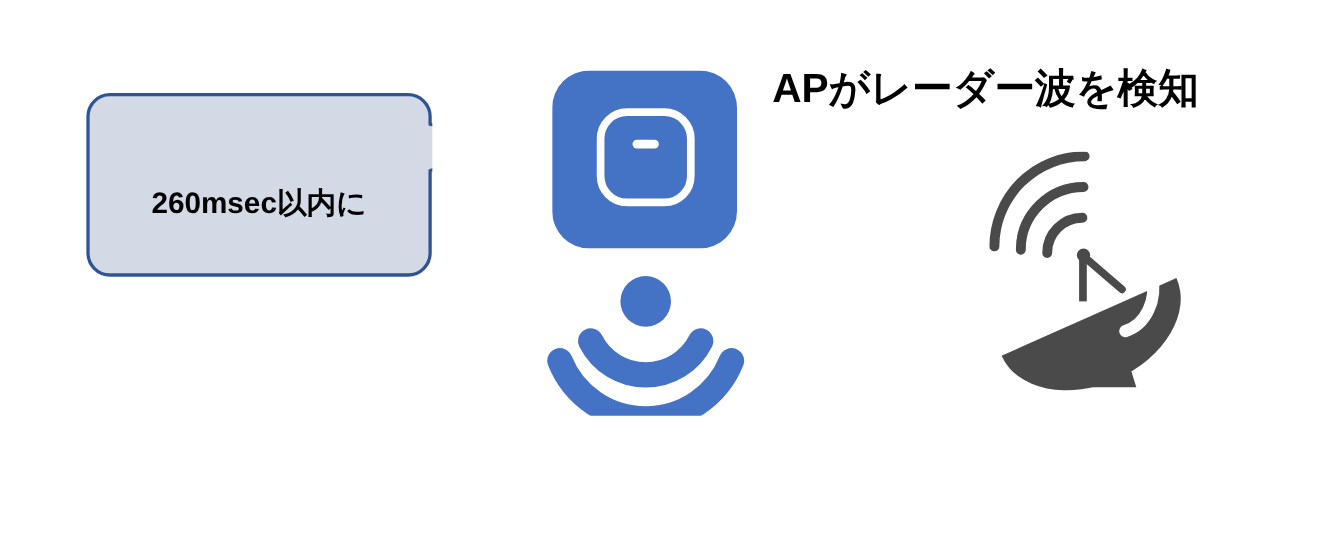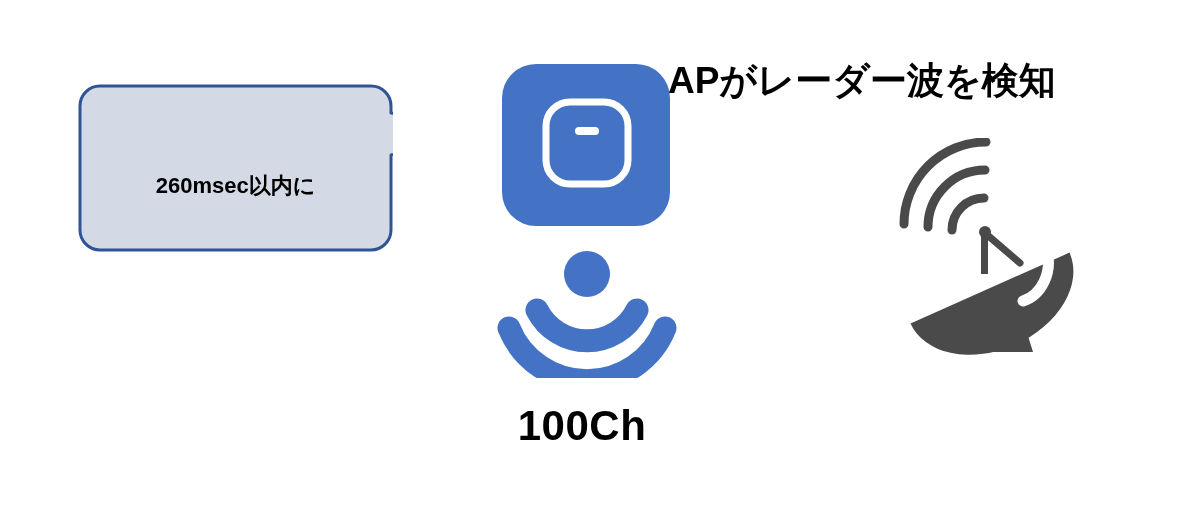--- a/index.html
+++ b/index.html
@@ -32,21 +32,21 @@
     left: 0;
     top: 0;
     width: 315px;
     height: 204px;
     display: flex;
     flex-direction: column;
     align-items: center;
     justify-content: center;
     color: #000000;
     font-weight: bold;
-    font-size: 22px;
+    font-size: 27px;
     line-height: 1.30;
     letter-spacing: 0px;
     text-align: center;
     pointer-events: none;
   }
   .callout-line { white-space: nowrap; }
 
   
   .ap-icon {
     position: absolute;
@@ -74,21 +74,21 @@
     text-align: center;
     font-size: 42px;
     font-weight: bold;
     color: #000000;
     letter-spacing: 0.5px;
   }
 
   
   .heading {
     position: absolute;
-    left: 668px;
+    left: 702px;
     top: 56px;
     font-size: 37px;
     font-weight: bold;
     color: #000000;
     white-space: nowrap;
     letter-spacing: 0px;
   }
 
   
   .radar-icon {
@@ -135,21 +135,20 @@
   </div>
 
   <div class="wifi-icon">
     <svg width="185" height="128" viewBox="0 0 185 128">
       <circle cx="92" cy="24" r="23" fill="#4472C4"></circle>
       <path d="M 42 60 A 56 56 0 0 0 142 60" fill="none" stroke="#4472C4" stroke-width="23" stroke-linecap="round"></path>
       <path d="M 14 78 A 84 84 0 0 0 170 78" fill="none" stroke="#4472C4" stroke-width="23" stroke-linecap="round"></path>
     </svg>
   </div>
 
-  <div class="ch-label">100Ch</div>
 
   <div class="heading">APがレーダー波を検知</div>
 
   <div class="radar-icon">
     <svg width="190" height="228" viewBox="0 0 190 228">
       <g>
         <path d="M 9 86 A 82 82 0 0 1 91 4" fill="none" stroke="#4A4A4A" stroke-width="9" stroke-linecap="round"></path>
         <path d="M 33 89 A 57 57 0 0 1 90 32" fill="none" stroke="#4A4A4A" stroke-width="9" stroke-linecap="round"></path>
         <path d="M 57 92 A 32 32 0 0 1 89 60" fill="none" stroke="#4A4A4A" stroke-width="9" stroke-linecap="round"></path>
       </g>

